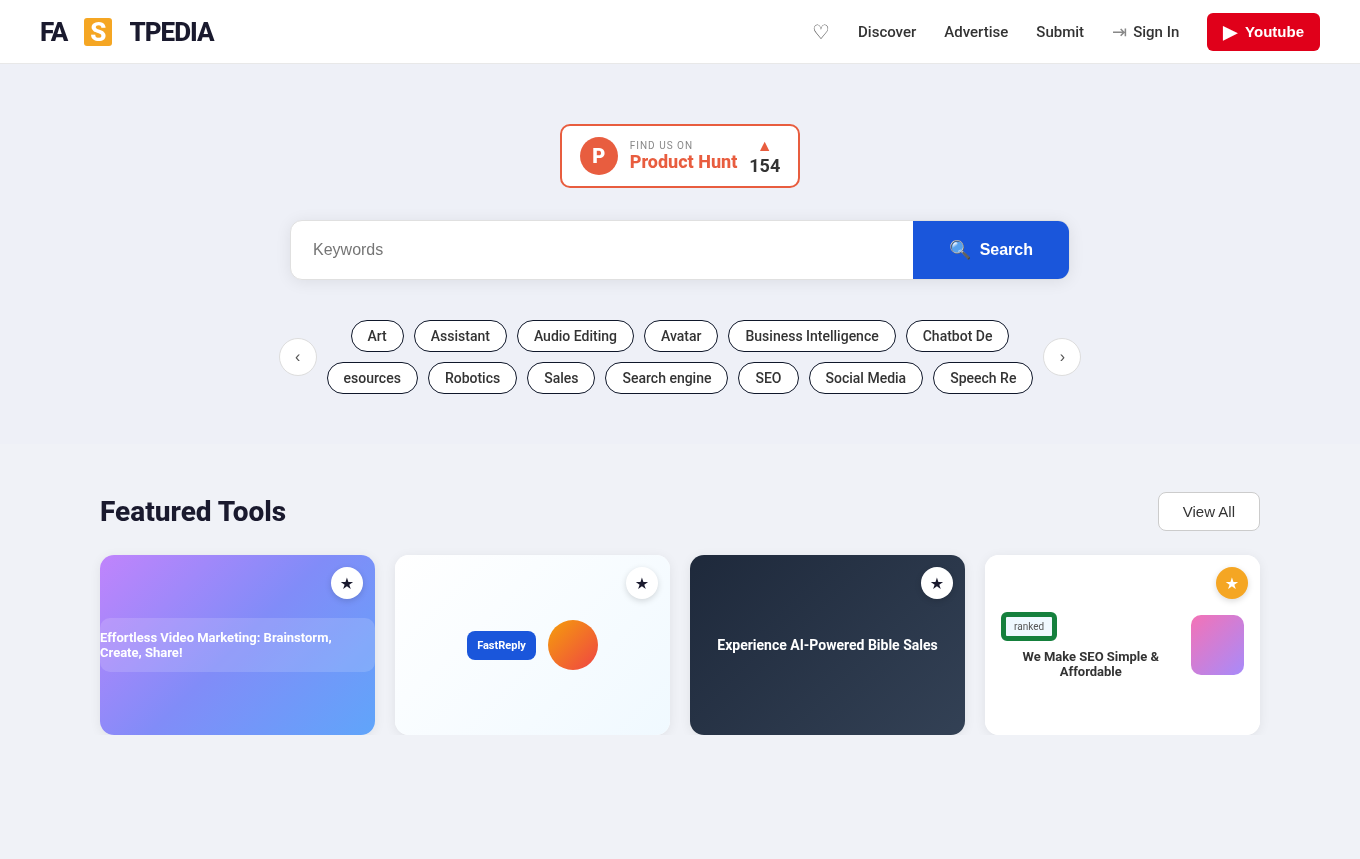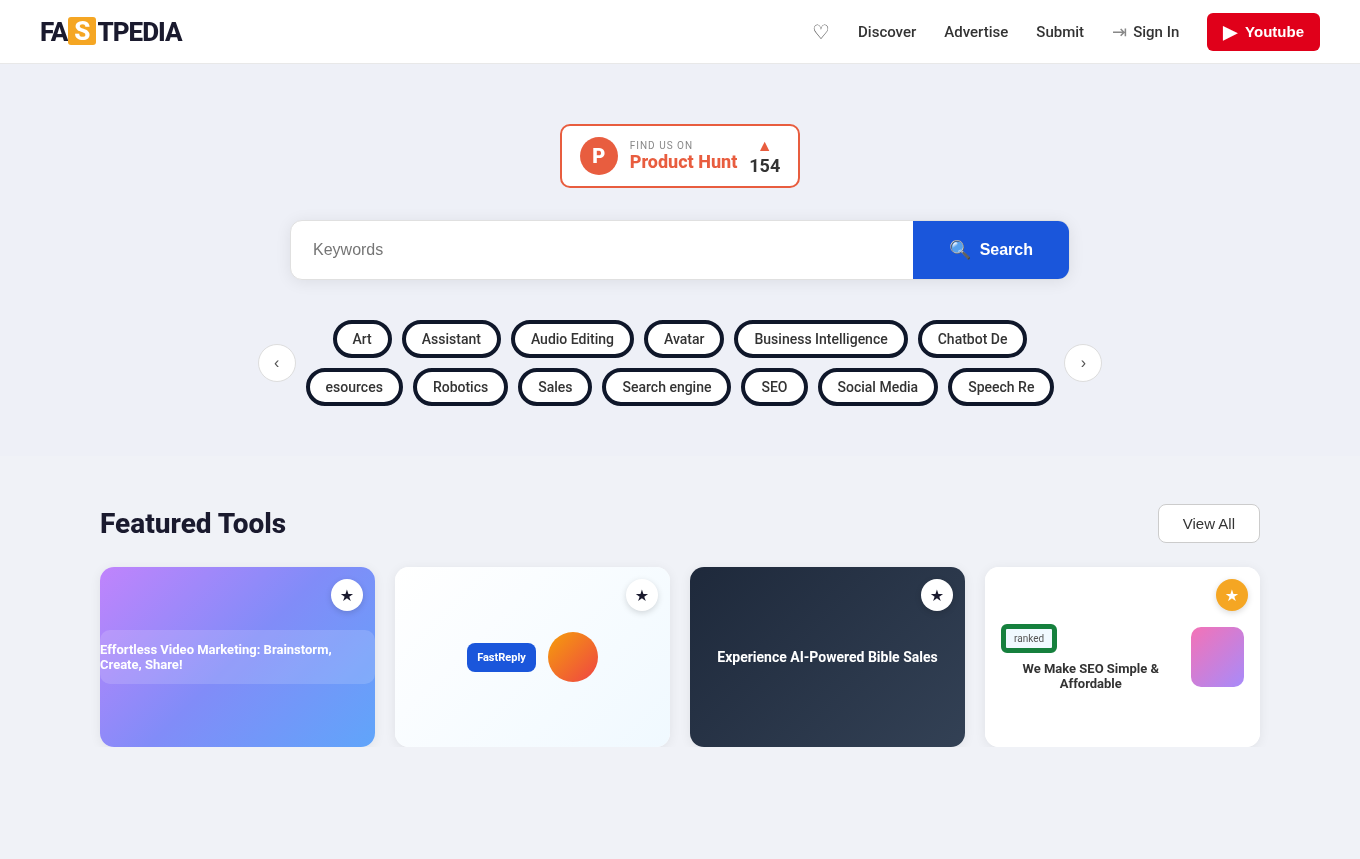--- a/index.html
+++ b/index.html
@@ -13,21 +13,22 @@
       justify-content: space-between;
       padding: 0 40px;
       height: 64px;
       border-bottom: 1px solid #e8e8e8;
       position: sticky;
       top: 0;
       z-index: 100;
     }
     .nav-logo {
       display: flex;
-      gap: 0;
+      align-items: center;
+      gap: 16px;
     }
     .logo-text {
       font-size: 26px;
       font-weight: 800;
       letter-spacing: -1px;
       color: #1a1a2e;
     }
     .logo-box {
       display: inline-block;
       background: #f5a623;
@@ -218,21 +219,21 @@
       height: 38px;
       display: flex;
       align-items: center;
       justify-content: center;
       cursor: pointer;
       font-size: 16px;
       color: #555;
       flex-shrink: 0;
     }
     .tag-pill {
-      border: 4px solid #0f172a;
+      border: 1px solid #0f172a;
       border-radius: 20px;
       padding: 7px 16px;
       font-size: 14px;
       color: #333;
       background: #fff;
       cursor: pointer;
       white-space: nowrap;
       font-weight: 500;
     }
 

